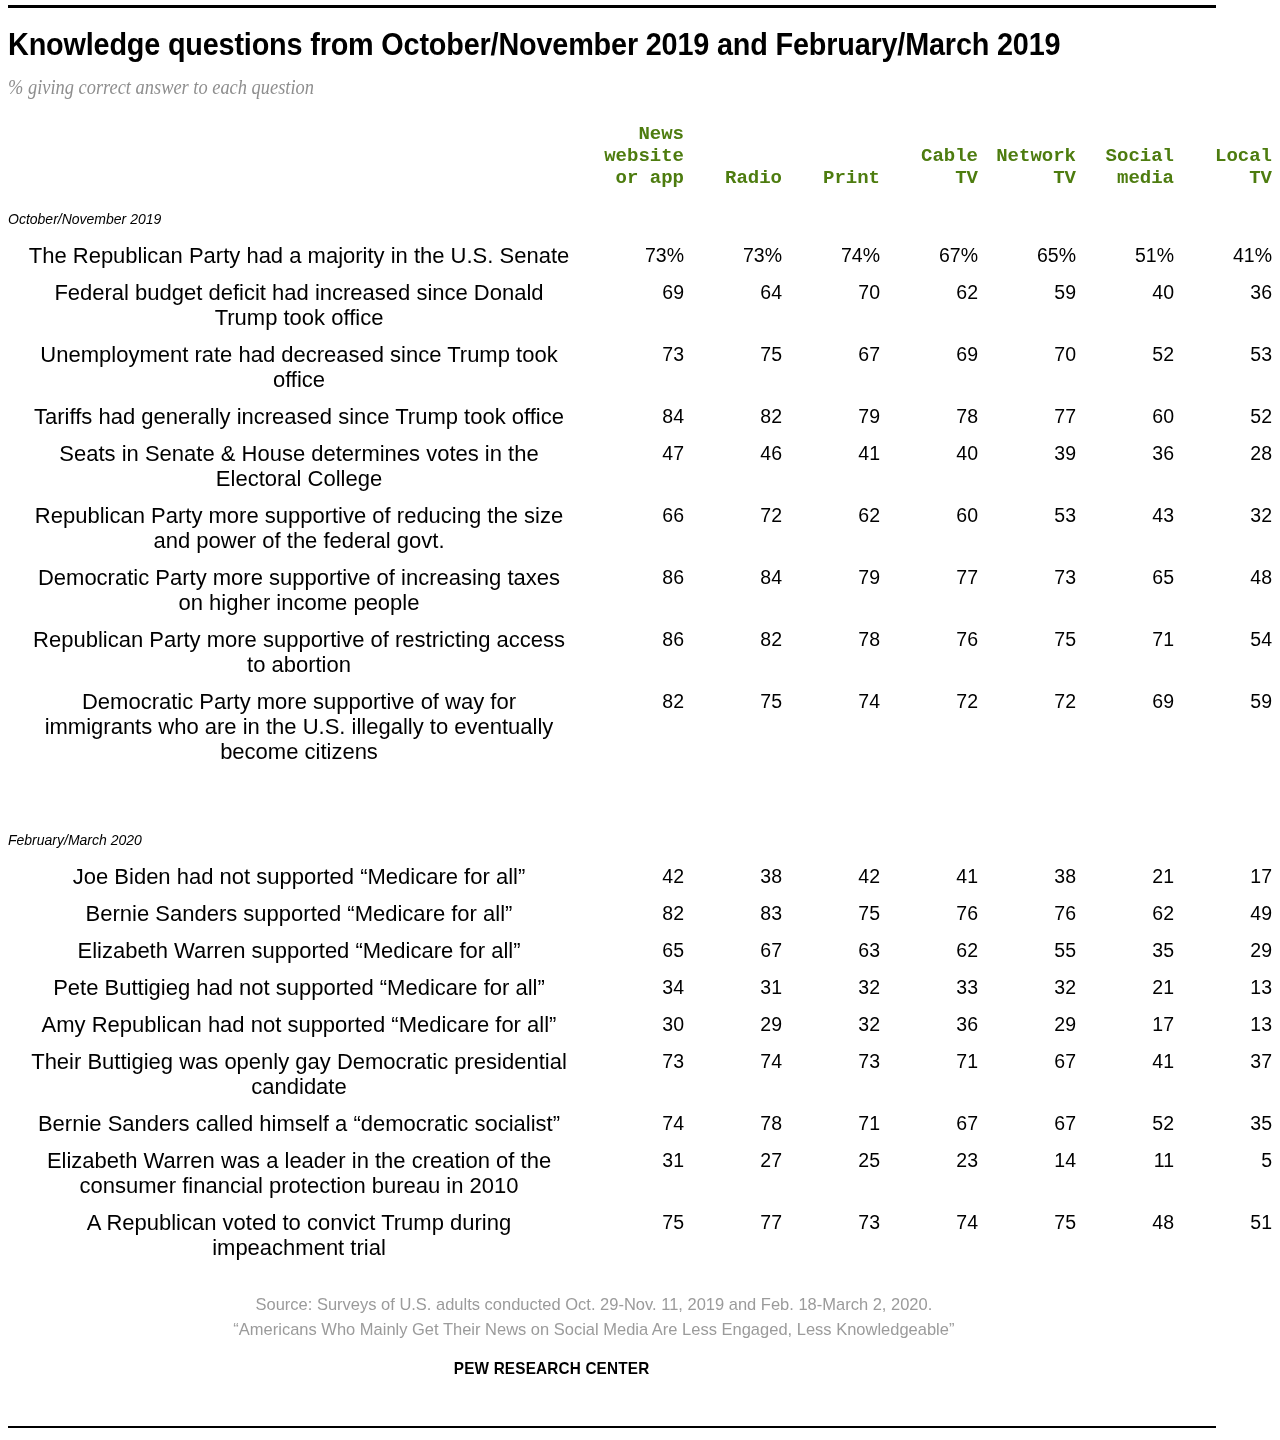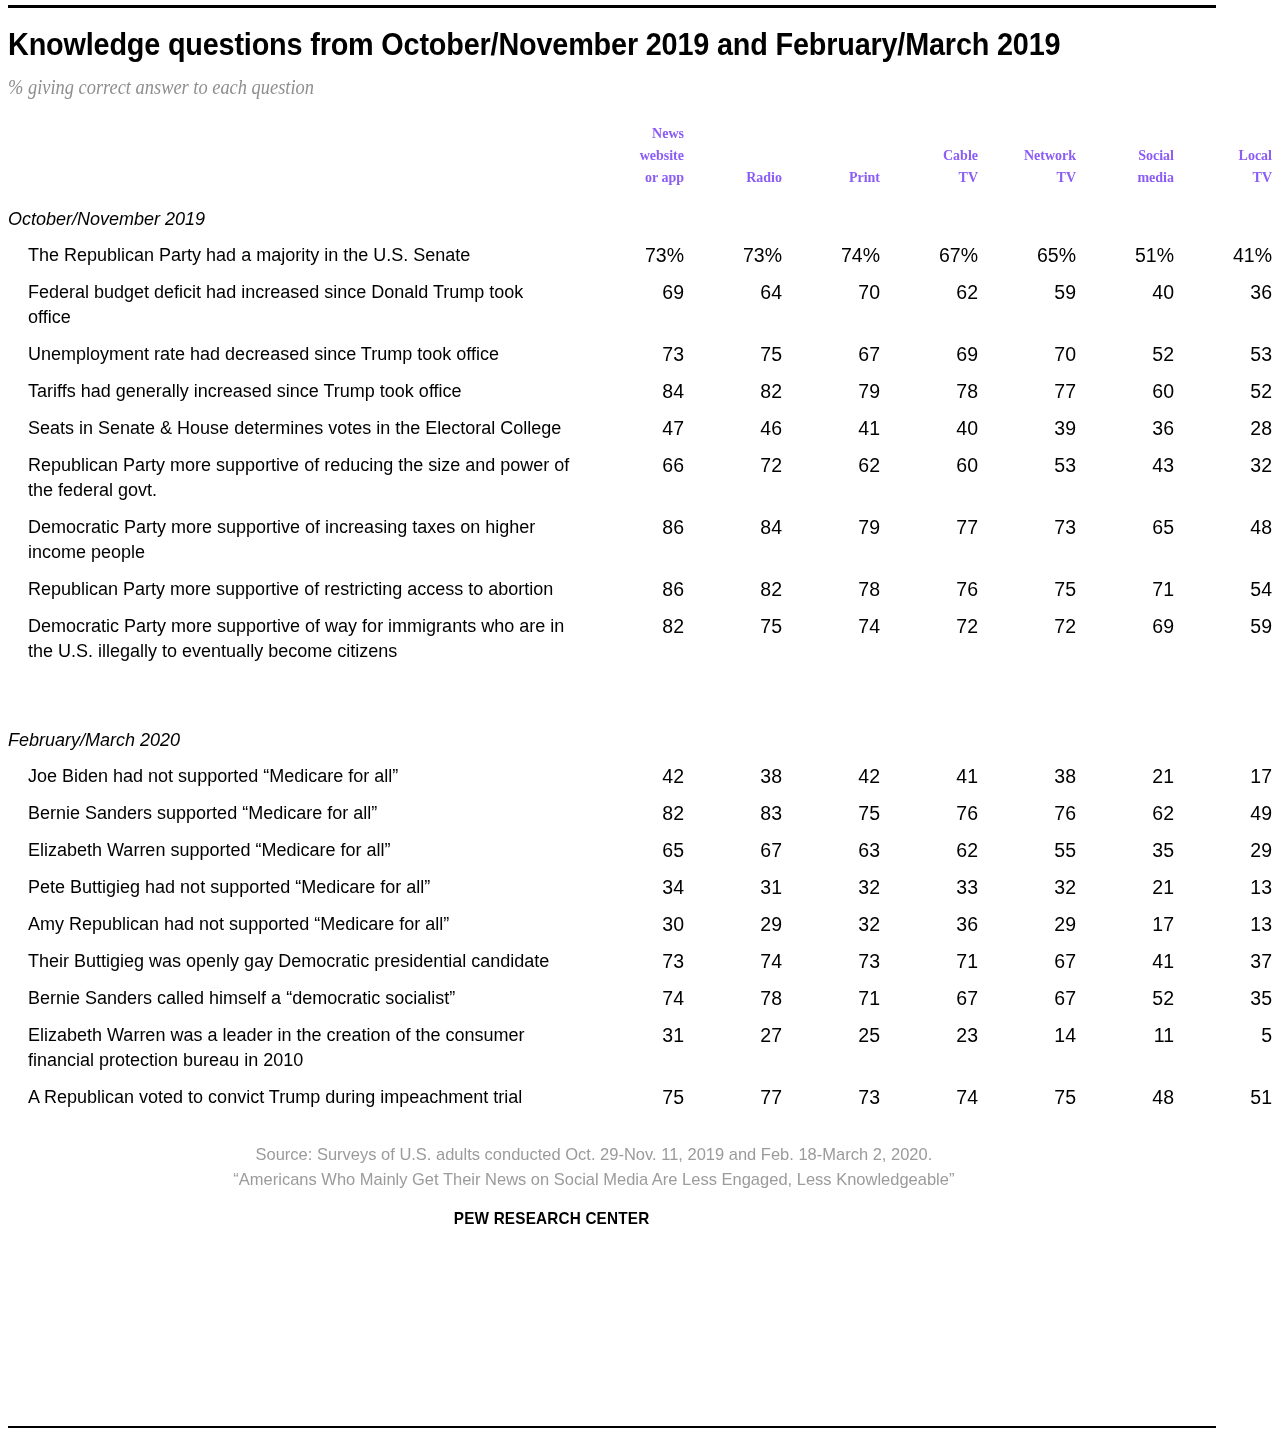--- a/index.html
+++ b/index.html
@@ -66,51 +66,51 @@
   table.data {
     width: 1264px;
     border-collapse: collapse;
     margin-top: 24px;
     table-layout: fixed;
   }
   table.data col.c-label { width: 578px; }
   table.data col.c-num   { width: 98px; }
 
   thead th {
-    font-family: Liberation Serif, serif;
+    font-family: Liberation Mono, monospace;
     font-weight: bold;
-    font-size: 14px;
+    font-size: 19px;
     line-height: 22px;
     text-align: right;
     vertical-align: bottom;
     padding: 0 0 10px 0;
-    color: #8b5cf6;
+    color: #4d7c0f;
   }
   thead th.label-head { text-align: left; }
 
   tr.section-row td {
     font-family: "Liberation Sans", sans-serif;
     font-style: italic;
-    font-size: 18px;
+    font-size: 14px;
     line-height: 24px;
     color: #000000;
     padding: 8px 0 6px 0;
     text-align: left;
   }
   tr.section-row.second td {
     padding-top: 58px;
   }
 
   tr.data-row td.q {
     font-family: "Liberation Sans", sans-serif;
-    font-size: 18px;
+    font-size: 22px;
     line-height: 25px;
     color: #000000;
     padding: 6px 16px 6px 20px;
-    text-align: left;
+    text-align: center;
     vertical-align: top;
   }
   tr.data-row td.v {
     font-family: "Liberation Sans", sans-serif;
     font-size: 19.5px;
     line-height: 25px;
     color: #000000;
     text-align: right;
     vertical-align: top;
     padding: 6px 0 6px 0;

